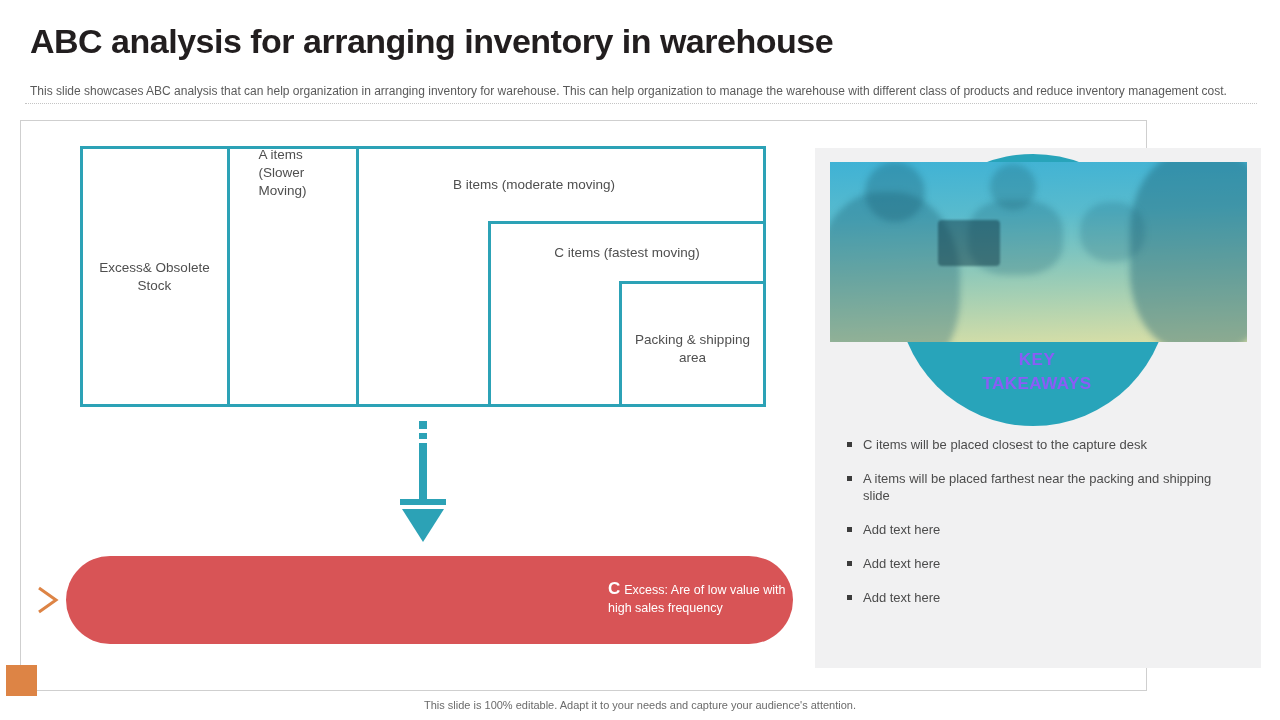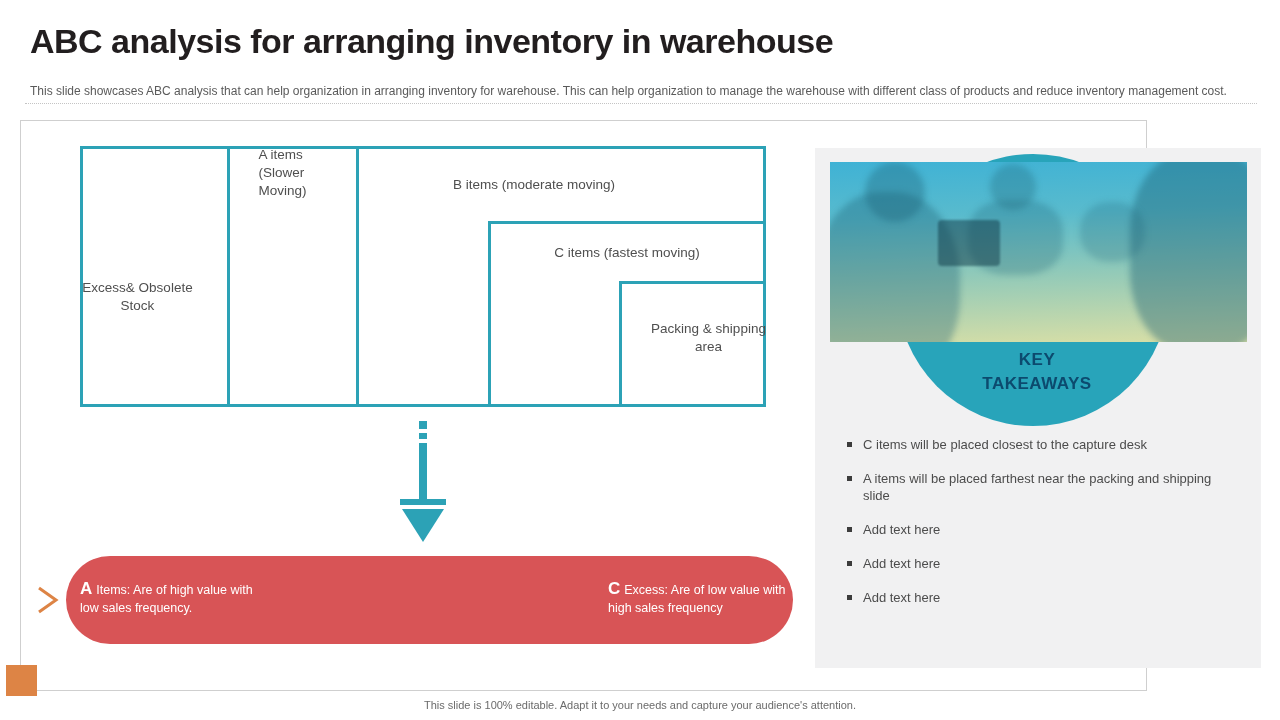--- a/index.html
+++ b/index.html
@@ -17,29 +17,29 @@
   
   .frame { left:20px; top:120px; width:1127px; height:571px; border:1px solid #cfcfcf;
            background:#ffffff; }
   .wh-outer { left:80px; top:146px; width:686px; height:261px; border:3px solid #2ca2b6; }
   .wh-div   { top:146px; width:3px; height:261px; background:#2ca2b6; }
   .wh-c     { left:488px; top:221px; width:278px; height:186px; border:3px solid #2ca2b6; }
   .wh-pack  { left:619px; top:281px; width:147px; height:126px; border:3px solid #2ca2b6; }
 
   .zone-label { color:#4f4f4f; font-size:13.5px; line-height:18px; }
   .z-excess { left:80px; top:146px; width:149px; height:261px; display:flex;
-              align-items:center; text-align:center;margin-top:20px; }
+              align-items:center; justify-content:center; text-align:center; }
   .z-excess span { width:115px; }
   .z-a { left:229px; top:146px; width:129px; height:261px; display:flex;
          align-items:flex-start; justify-content:center; }
   .z-a span { width:70px; text-align:left; }
   .z-b { left:358px; top:176px; width:352px; text-align:center; }
   .z-c { left:488px; top:244px; width:278px; text-align:center; }
-  .z-pack { left:619px; top:281px; width:147px; height:114px; display:flex;
-            align-items:center; justify-content:flex-end; text-align:center; }
+  .z-pack { left:619px; top:292px; width:147px; height:114px; display:flex;
+            align-items:center; justify-content:center; text-align:center; }
   .z-pack span { width:115px; }
 
   
   .down-arrow { left:395px; top:421px; }
 
   
   .legend { left:66px; top:556px; width:727px; height:88px; background:#d85456;
             border-radius:44px; color:#ffffff; }
   .legend-col { position:absolute; top:24px; font-size:12.5px; line-height:18px; }
   .legend-col .ltr { font-size:17px; font-weight:bold; margin-right:4px; }
@@ -50,21 +50,21 @@
   .chevron { left:36px; top:585px; }
 
   
   .panel { left:815px; top:148px; width:446px; height:520px; background:#f1f1f2; }
   .kt-circle { left:897px; top:154px; width:272px; height:272px; border-radius:50%;
                background:#28a4ba; z-index:2; }
   .photo { left:830px; top:162px; width:417px; height:180px; overflow:hidden; z-index:3;
            background:linear-gradient(178deg,#3fb2d5 0%, #59bbcd 30%, #93cab8 62%, #d9dfa6 100%); }
   .blob { position:absolute; background:rgba(25,92,112,0.33); filter:blur(3px); }
   .kt-heading { left:972px; top:348px; width:130px; z-index:4; text-align:center;
-                color:#0c4a6e; font-size:17px; font-weight:bold; line-height:24px;
+                color:#8b5cf6; font-size:17px; font-weight:bold; line-height:24px;
                 letter-spacing:0.5px; }
 
   .kt-list { left:845px; top:436px; width:392px; list-style:none; z-index:4; }
   .kt-list li { position:relative; padding-left:18px; margin-bottom:17px;
                 font-size:13px; line-height:17px; color:#4c4c4c; }
   .kt-list li::before { content:""; position:absolute; left:2px; top:6px;
                         width:5px; height:5px; background:#3c3c3c; }
 
   
   .corner-square { left:6px; top:665px; width:31px; height:31px; background:#dd8445; z-index:5; }
@@ -104,23 +104,20 @@
   <rect x="24" y="22" width="8" height="58" fill="#2ca2b6"></rect>
   <rect x="5" y="78" width="46" height="6" fill="#2ca2b6"></rect>
   <polygon points="7,88 49,88 28,121" fill="#2ca2b6"></polygon>
 </svg>
 
 <svg class="abs chevron" width="24" height="30" viewBox="0 0 24 30">
   <polyline points="3,3 20,15 3,27" fill="none" stroke="#dd8445" stroke-width="3"></polyline>
 </svg>
 
 <div class="abs legend">
-  <div class="legend-col col-a">
-    <span class="ltr">A</span><span>Items: Are of high value with low sales frequency.</span>
-  </div>
   <div class="legend-col col-c">
     <span class="ltr">C</span><span>Excess: Are of low value with high sales frequency</span>
   </div>
 </div>
 
 <div class="abs panel"></div>
 <div class="abs kt-circle"></div>
 
 <div class="abs photo">
   <div class="blob" style="left:-15px; top:30px; width:145px; height:190px; border-radius:45%;"></div>

